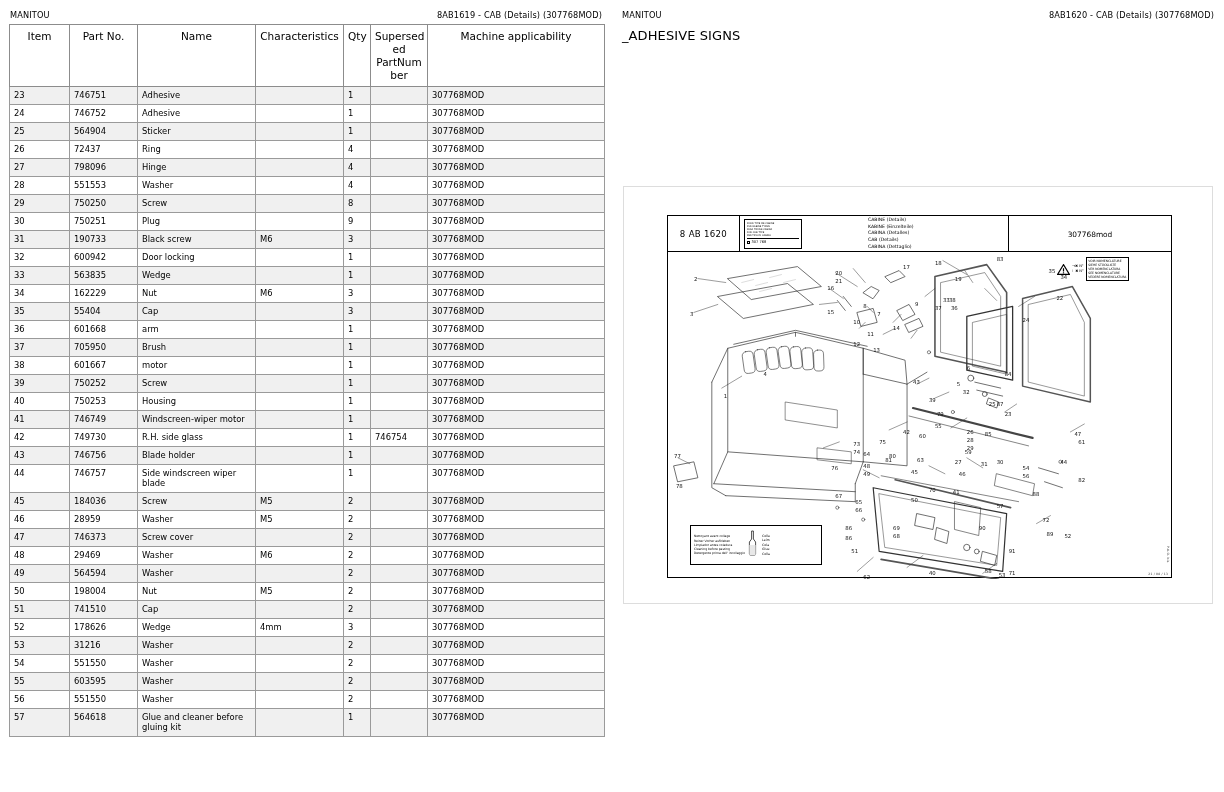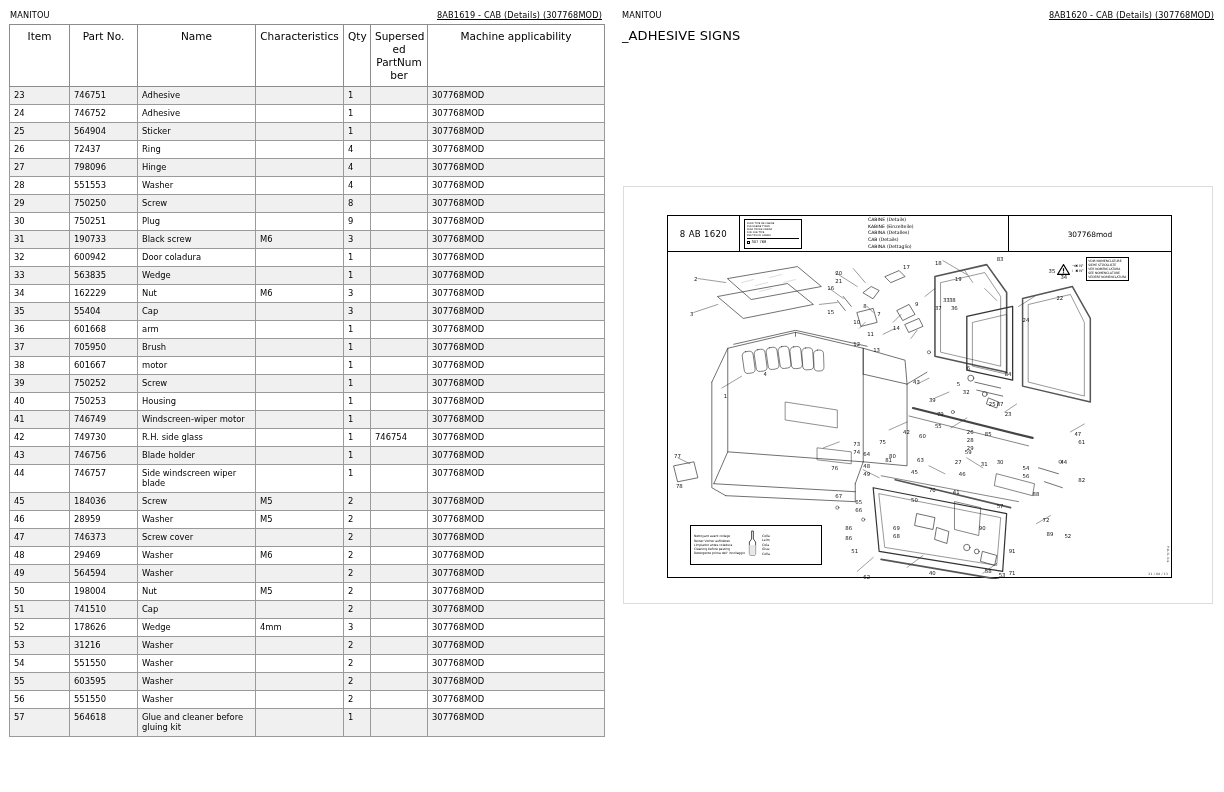--- a/index.html
+++ b/index.html
@@ -20,21 +20,21 @@
 
   
   .run-head {
     position: absolute; top: 8px; left: 10px; right: 10px;
     height: 14px;
     font-size: 8.2px; line-height: 14px;
     display: flex; justify-content: space-between; align-items: center;
     letter-spacing: .15px;
   }
   .run-head .brand { white-space: nowrap; }
-  .run-head .docref { white-space: nowrap; text-decoration: underline; }
+  .run-head .docref { white-space: nowrap; }
 
   
   .run-foot {
     position: absolute; bottom: 12px; left: 0; right: 0;
     height: 14px; font-size: 8px; line-height: 14px;
   }
   .run-foot .printed { position: absolute; left: 165px; white-space: nowrap; }
   .run-foot .pageno  { position: absolute; left: 0; right: 0; text-align: center; }
   .page-right .run-foot .printed { left: 160px; }
   .page-right .run-foot .pageno  { left: auto; right: 10px; text-align: right; }
@@ -295,21 +295,21 @@
             <td>190733</td>
             <td>Black screw</td>
             <td>M6</td>
             <td>3</td>
             <td></td>
             <td>307768MOD</td>
           </tr>
           <tr class="even">
             <td>32</td>
             <td>600942</td>
-            <td>Door coladura</td>
+            <td>Door locking</td>
             <td></td>
             <td>1</td>
             <td></td>
             <td>307768MOD</td>
           </tr>
           <tr class="odd">
             <td>33</td>
             <td>563835</td>
             <td>Wedge</td>
             <td></td>

